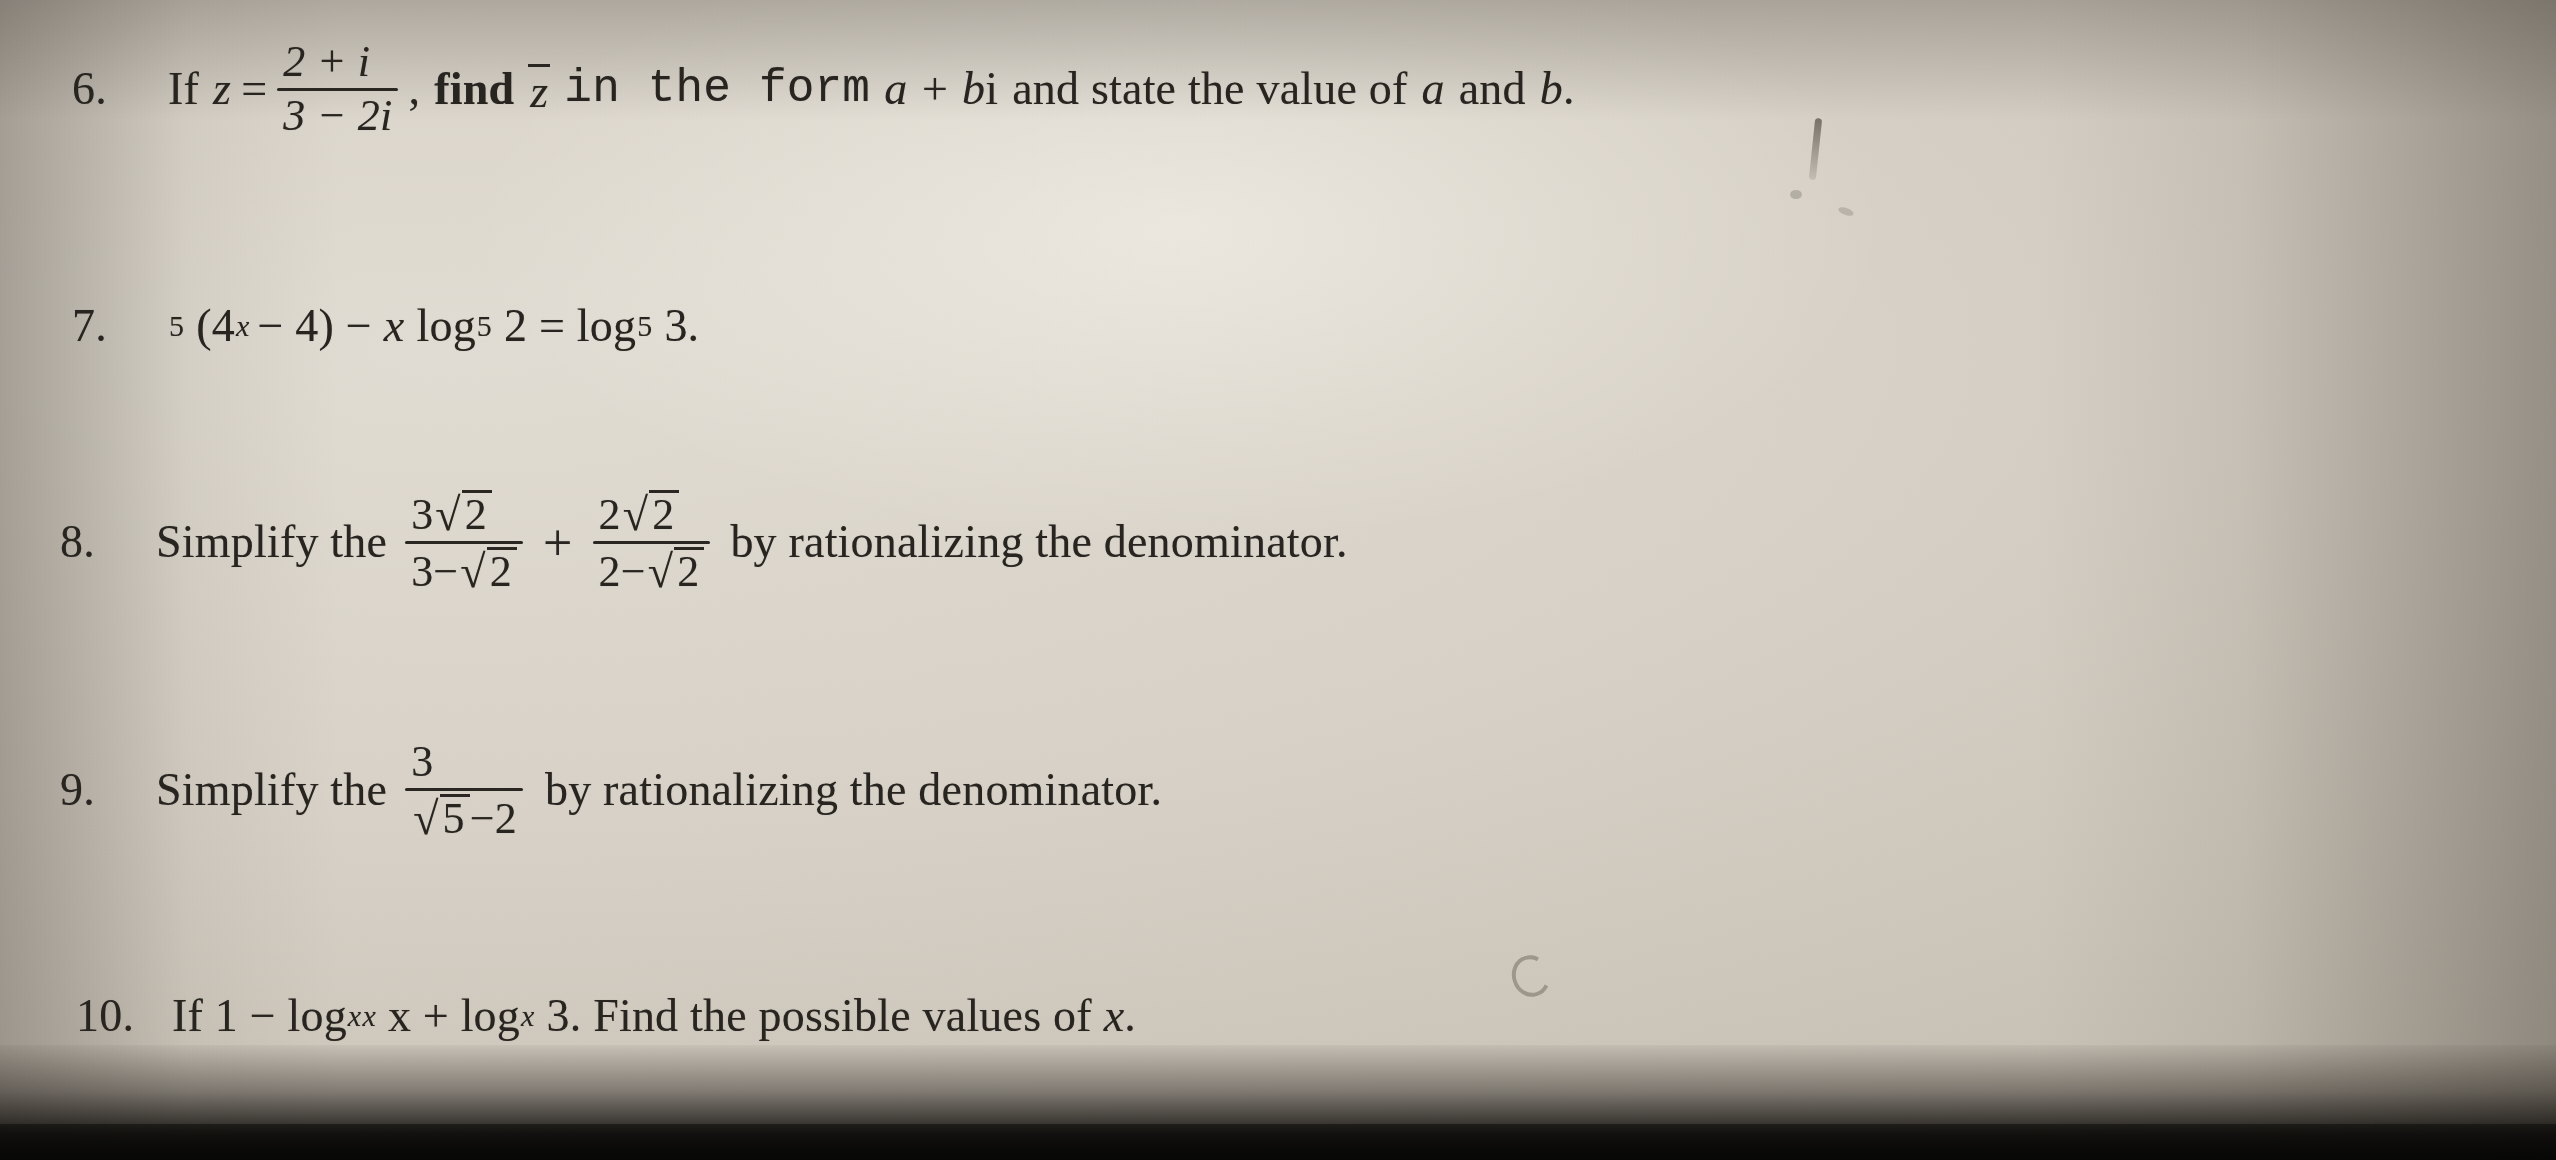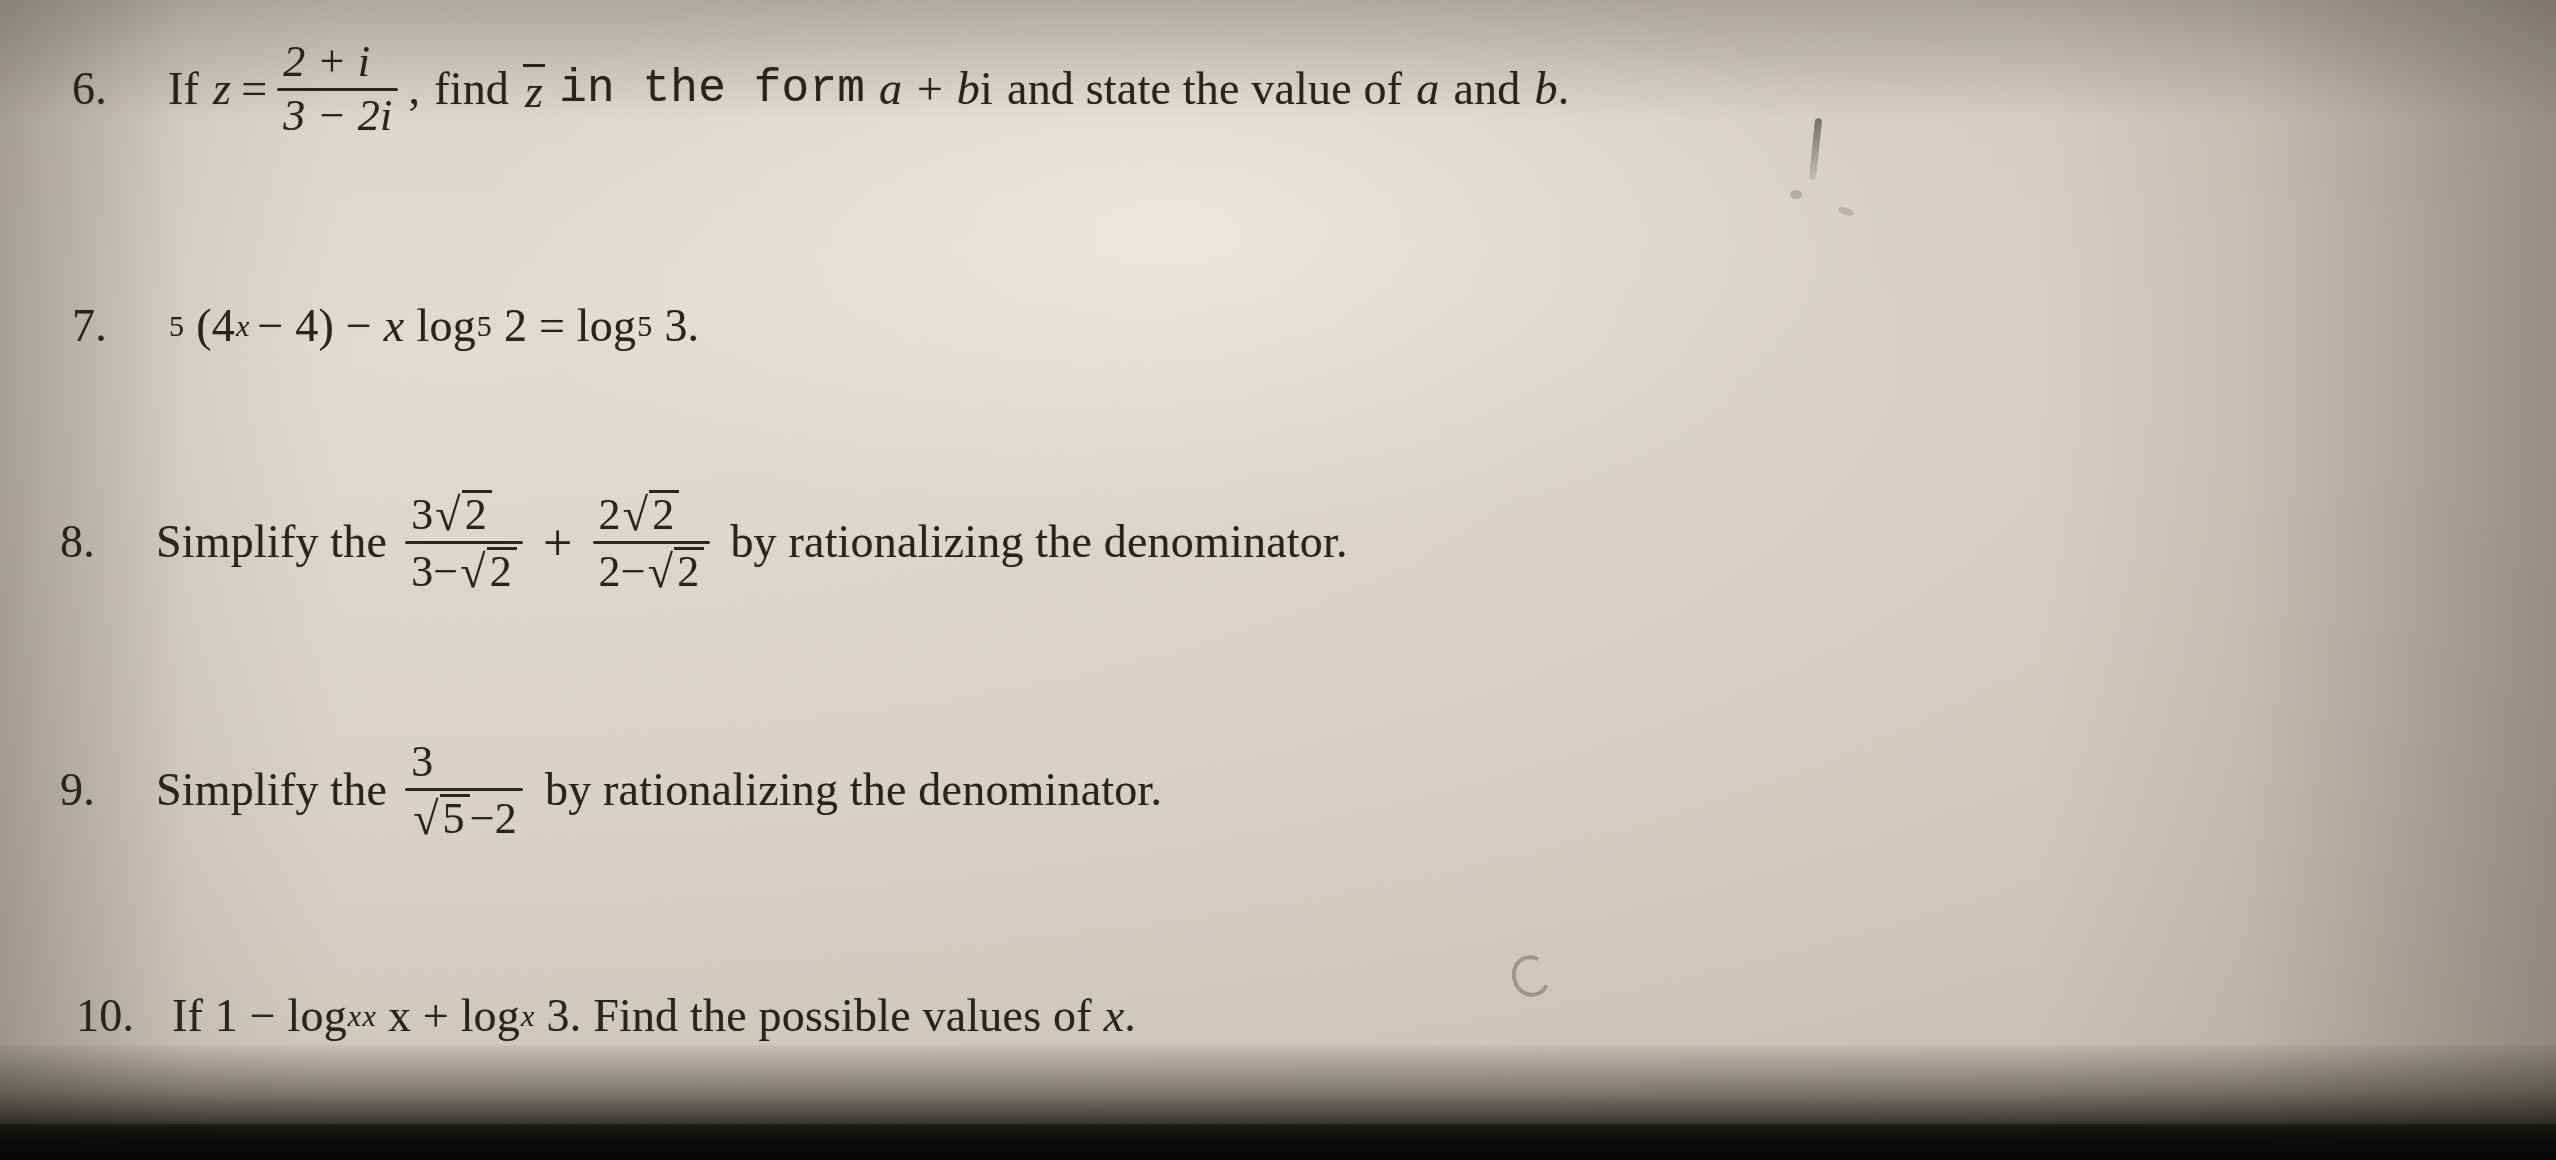--- a/index.html
+++ b/index.html
@@ -187,21 +187,21 @@
       <span class="num">6.</span>
       <span class="txt">If</span>
       <span class="it" style="padding-left:14px;">z</span>
       <span style="padding-left:10px;">=</span>
       <span class="frac">
         <span class="top it">2 + i</span>
         <span class="bar"></span>
         <span class="bot it">3 − 2i</span>
       </span>
       <span>,</span>
-      <span style="padding-left:14px;">find</span>
+      <span style="padding-left:14px;font-weight:bold;">find</span>
       <span class="ovl" style="margin-left:14px;">z</span>
       <span style="padding-left:14px;font-family:Liberation Mono, monospace;">in the form</span>
       <span class="it" style="padding-left:14px;">a + b</span>
       <span>i</span>
       <span style="padding-left:14px;text-align:right;">and state the value of</span>
       <span class="it" style="padding-left:14px;">a</span>
       <span style="padding-left:14px;">and</span>
       <span class="it" style="padding-left:14px;">b</span>
       <span>.</span>
     </div>

